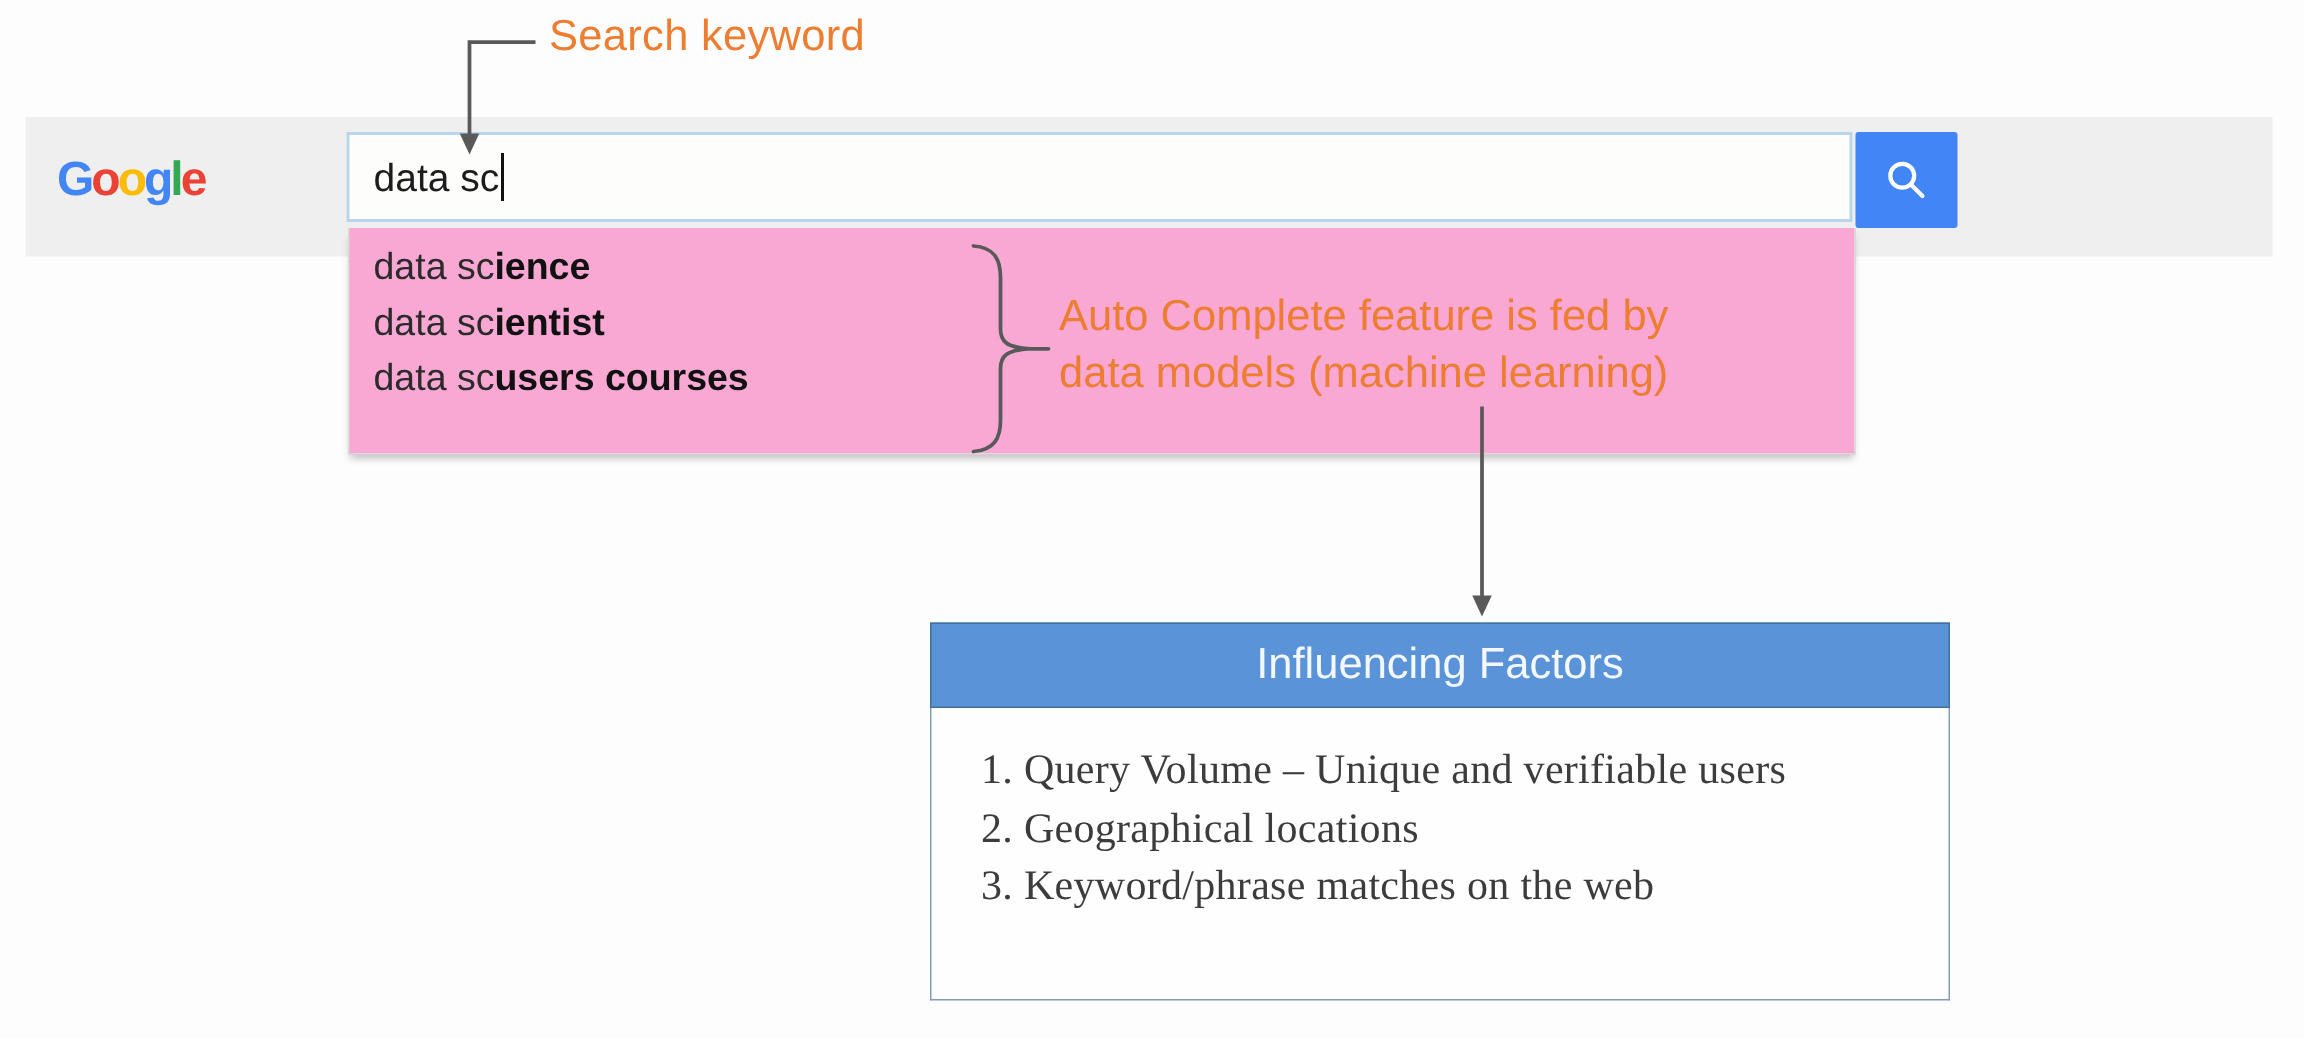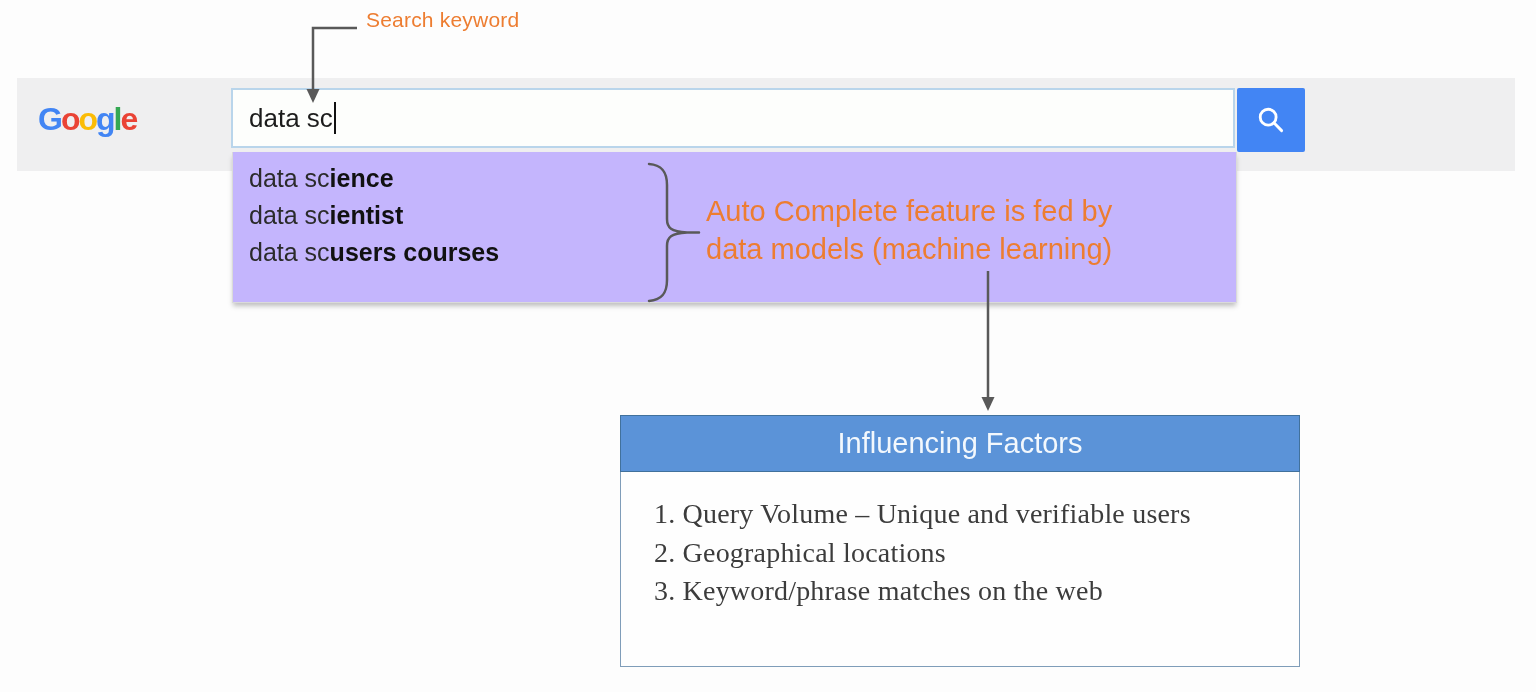--- a/index.html
+++ b/index.html
@@ -5,21 +5,21 @@
   html,body{margin:0;padding:0;background:#ffffff;}
   #canvas{
     position:relative;width:1536px;height:692px;overflow:hidden;
     background:#fdfdfd;
     font-family:"Liberation Sans","DejaVu Sans",sans-serif;
   }
   .abs{position:absolute;}
 
   
   #search-keyword-label{
-    left:366px;top:8px;font-size:21px;font-weight:400;letter-spacing:0.2px;
+    left:366px;top:8px;font-size:29px;font-weight:400;letter-spacing:0.2px;
   }
 
   
   #google-bar{
     left:17px;top:78px;width:1498px;height:93px;background:#efeff0;
   }
   #google-logo{
     left:38px;top:90px;font-size:32px;font-weight:600;letter-spacing:-2px;
     line-height:58px;
   }
@@ -40,21 +40,21 @@
 
   
   #search-button{
     left:1237px;top:88px;width:68px;height:64px;background:#4285f4;
     border:none;border-radius:2px;display:flex;align-items:center;justify-content:center;
     cursor:pointer;padding:0;
   }
 
   
   #suggestion-panel{
-    left:232px;top:152px;width:1005px;height:151px;background:#c4b5fd;
+    left:232px;top:152px;width:1005px;height:151px;background:#f9a8d4;
     border:1px solid #dadada;border-top:none;box-sizing:border-box;
     box-shadow:0 4px 5px -1px rgba(0,0,0,0.25);
   }
   .suggestion-row{
     height:37px;line-height:37px;font-size:25px;color:#2b2b2b;
     padding-left:16px;cursor:pointer;
   }
   .suggestion-row b{color:#111;}
   #suggestion-list{padding-top:8px;}
 

